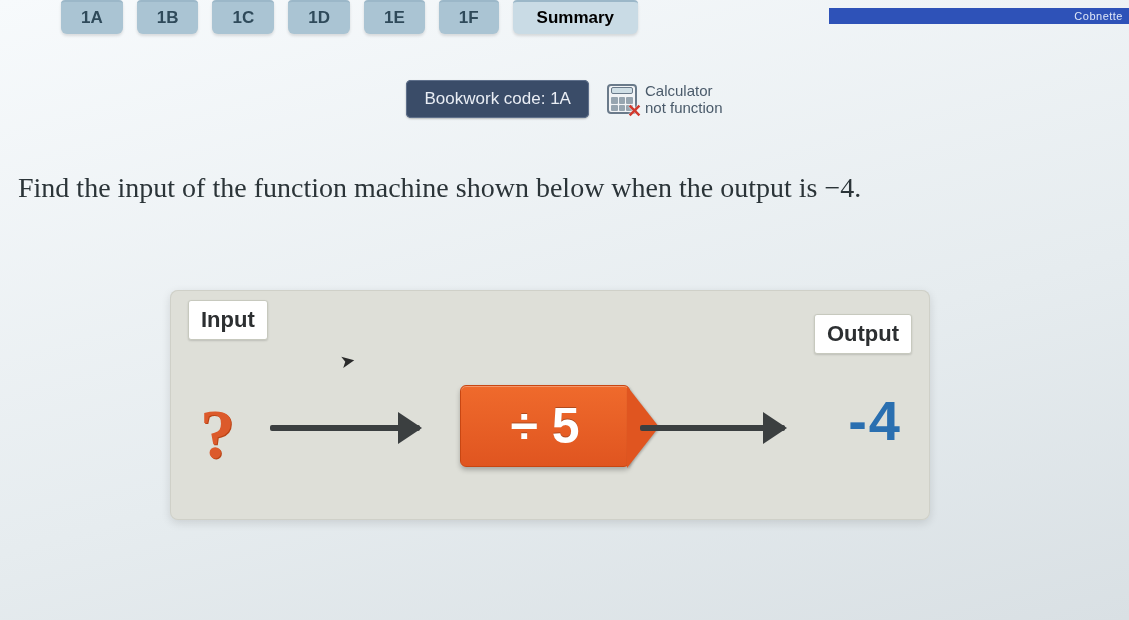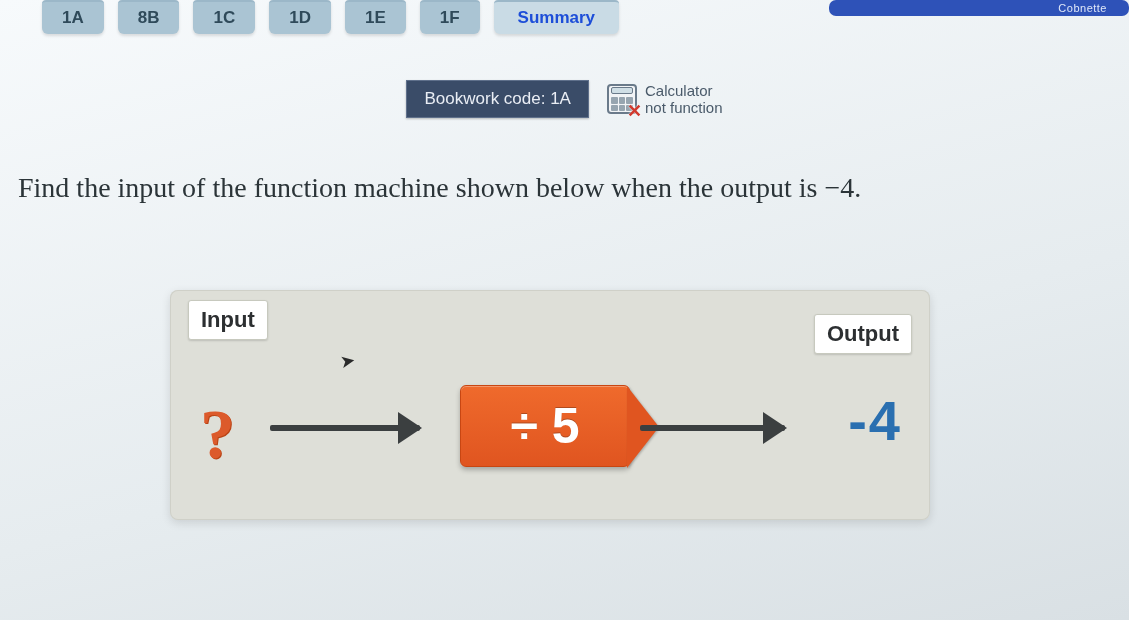--- a/index.html
+++ b/index.html
@@ -17,68 +17,67 @@
     position: relative;
   }
 
   
   .top-bar {
     position: absolute;
     top: 0; left: 0; right: 0;
     height: 34px;
     display: flex;
     align-items: flex-start;
-    padding-left: 42px;
+    padding-left: 61px;
   }
   .tab {
     background: #aac4d3;
     color: #2f4a5a;
     font-weight: 600;
     font-size: 17px;
     padding: 6px 20px;
     margin-right: 14px;
     border-radius: 4px 4px 6px 6px;
     border-top: 2px solid #9bb7c8;
     box-shadow: 0 2px 3px rgba(0,0,0,0.12);
   }
   .tab.summary {
     background: #c9dbe5;
-    color: #1d4ed8;
+    color: #000000;
     padding: 6px 24px;
   }
   .top-right-strip {
     position: absolute;
-    top: 0; right: 0;
+    top: 8px; right: 0;
     height: 16px;
     width: 300px;
     background: #2e52b8;
     color: #dfe7f8;
     font-size: 11px;
     text-align: right;
-    padding-right: 22px;
+    padding-right: 6px;
     line-height: 16px;
     letter-spacing: .5px;
-    border-radius: 7px;
   }
 
   
   .info-row {
     position: absolute;
     top: 80px; left: 0; right: 0;
     display: flex;
     justify-content: center;
     align-items: center;
     gap: 18px;
   }
   .bookwork-badge {
     background: #3a4c68;
     color: #e9edf4;
     font-size: 17px;
     padding: 9px 18px;
-    border-radius: 0;
+    border-radius: 5px;
     box-shadow: inset 0 0 0 1px #5f708b, 0 1px 2px rgba(0,0,0,.25);
   }
   .calc-block {
     display: flex;
     align-items: center;
     gap: 8px;
     color: #4a5a6a;
     font-size: 15px;
     line-height: 1.15;
   }
@@ -231,21 +230,21 @@
 <body>
 
 <div class="page">
 
   <div class="top-right-strip">
     <span>Cobnette</span>
   </div>
 
   <div class="top-bar">
     <div class="tab">1A</div>
-    <div class="tab">8B</div>
+    <div class="tab">1B</div>
     <div class="tab">1C</div>
     <div class="tab">1D</div>
     <div class="tab">1E</div>
     <div class="tab">1F</div>
     <div class="tab summary">Summary</div>
   </div>
 
   <div class="info-row">
     <div class="bookwork-badge">Bookwork code: 1A</div>
     <div class="calc-block">

